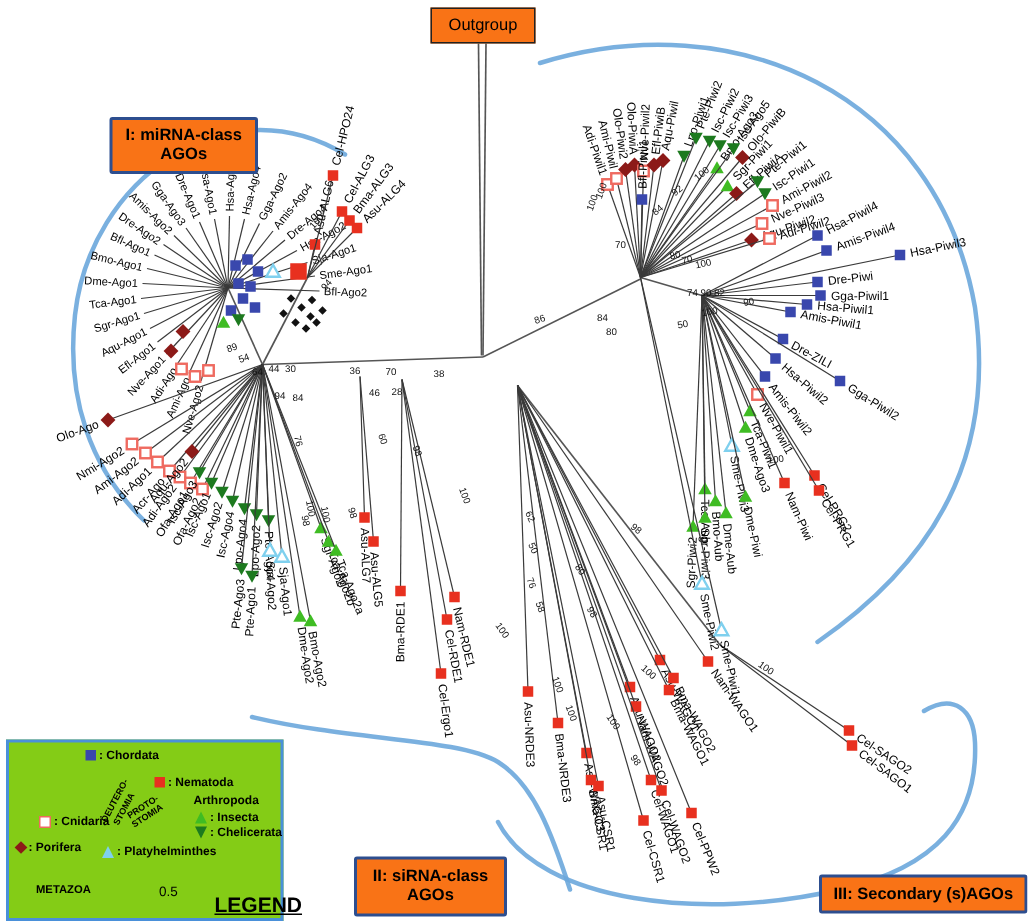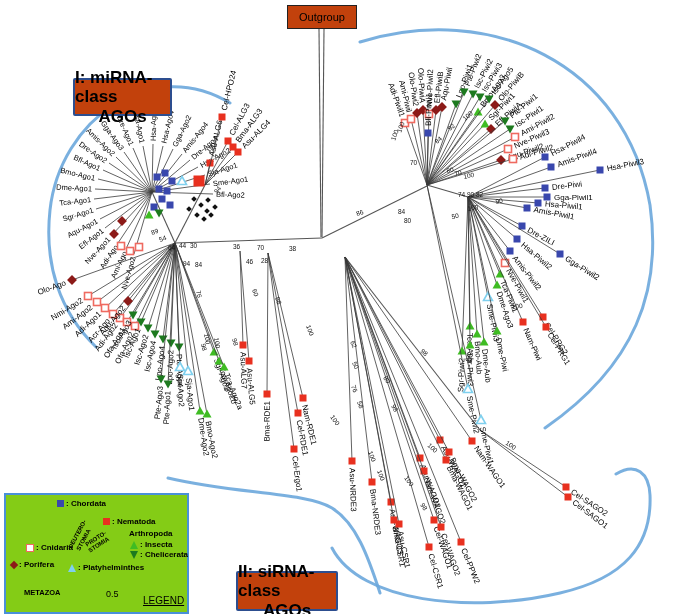--- a/index.html
+++ b/index.html
@@ -1,29 +1,29 @@
 <!DOCTYPE html>
 <html><head>
 <meta charset="utf-8">
 <style>
   html,body{margin:0;padding:0;background:#fff;width:685px;height:614px;overflow:hidden;
     font-family:"Liberation Sans", sans-serif;}
   #stage{position:relative;width:685px;height:614px;background:#fff;}
   #treesvg{position:absolute;left:0;top:0;}
-  .figbox{position:absolute;background:#c2410c;display:flex;flex-direction:column;
-    align-items:center;justify-content:center;text-align:left;line-height:1.15;}
-  .bluebox{border:2.5px solid #2d4e8f;border-radius:2px;font-weight:bold;font-size:17px;color:#000;}
+  .figbox{position:absolute;background:#f97316;display:flex;flex-direction:column;
+    align-items:center;justify-content:center;text-align:right;line-height:1.15;}
+  .bluebox{border:2.5px solid #2d4e8f;border-radius:2px;font-weight:bold;font-size:11px;color:#000;}
   .blackbox{border:1.5px solid #222;font-size:11px;color:#000;}
   #legend-box{position:absolute;border:2.5px solid #4a90d9;background:#84cc16;}
   .lg-item{position:absolute;font-size:8px;font-weight:bold;color:#000;white-space:nowrap;}
   .lg-rot{position:absolute;font-size:6px;font-weight:bold;color:#000;white-space:nowrap;
     transform-origin:left center;}
   .lg-metazoa{position:absolute;font-size:7.5px;font-weight:bold;}
   .lg-scale{position:absolute;font-size:9px;}
-  .lg-legend{position:absolute;font-size:10px;font-weight:normal;text-decoration:underline;}
+  .lg-legend{position:absolute;font-size:14px;font-weight:bold;text-decoration:underline;}
   .sym{display:inline-block;vertical-align:middle;margin-right:2px;}
 </style>
 </head>
 <body>
 
 <div id="stage">
   <svg id="treesvg" width="685" height="614">
       <path d="M 230 103 C 150 55 60 120 50 210 C 44 265 60 312 96 347" fill="none" stroke="#6ba7dc" stroke-width="3" stroke-linecap="round" opacity="0.9"></path>
       <path d="M 360 42 C 490 2 625 62 650 205 C 662 290 636 365 545 428" fill="none" stroke="#6ba7dc" stroke-width="3" stroke-linecap="round" opacity="0.9"></path>
       <path d="M 332 548 C 360 602 470 614 560 593 C 625 578 652 545 650 495 C 649 473 636 462 616 474" fill="none" stroke="#6ba7dc" stroke-width="3" stroke-linecap="round" opacity="0.9"></path>
@@ -482,20 +482,23 @@
   <div class="figbox bluebox" style="left:73px;top:78px;width:95px;height:34px;">
     <span>I: miRNA-class</span>
     <span>AGOs</span>
   </div>
 
   <div class="figbox bluebox" style="left:236px;top:527px;width:98px;height:36px;margin-top:44px;">
     <span>II: siRNA-class</span>
     <span>AGOs</span>
   </div>
 
+  <div class="figbox bluebox" style="left:546px;top:583px;width:135px;height:22px;">
+    <span>III: Secondary (s)AGOs</span>
+  </div>
 
 
   <div id="legend-box" style="left: 4px; top: 493px; width: 181px; height: 117px;">
       <svg width="181" height="117" style="position: absolute; left: 0px; top: 0px;">
         <line x1="30" y1="591" x2="82" y2="549" stroke="#4a90d9" stroke-width="2.5" stroke-linecap="round"></line>
         <line x1="46" y1="577" x2="18" y2="565" stroke="#4a90d9" stroke-width="2.5" stroke-linecap="round"></line>
         <line x1="63" y1="563" x2="33" y2="550" stroke="#4a90d9" stroke-width="2.5" stroke-linecap="round"></line>
         <line x1="82" y1="549" x2="71" y2="505" stroke="#4a90d9" stroke-width="2.5" stroke-linecap="round"></line>
         <line x1="82" y1="549" x2="126" y2="533" stroke="#4a90d9" stroke-width="2.5" stroke-linecap="round"></line>
         <line x1="99" y1="539" x2="94" y2="523" stroke="#4a90d9" stroke-width="2.5" stroke-linecap="round"></line>

